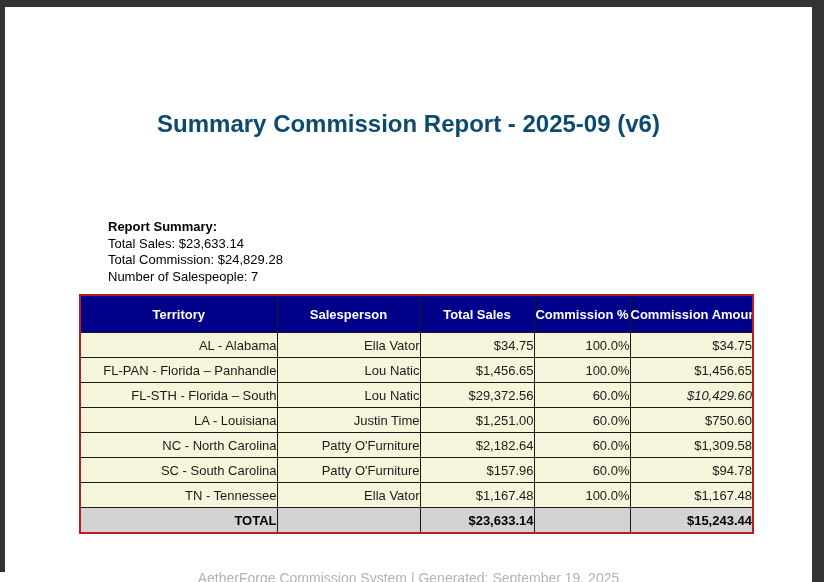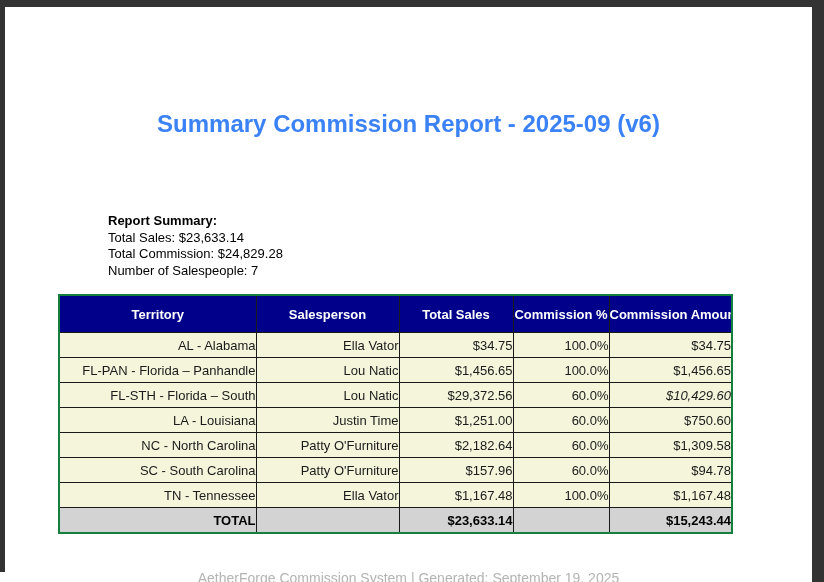--- a/index.html
+++ b/index.html
@@ -51,38 +51,38 @@
     text-align: center;
     font-size: 24px;
     font-weight: bold;
     color: #191970;
     letter-spacing: 0px;
   }
 
   #summary-block {
     position: absolute;
     left: 103px;
-    top: 206px;
+    top: 212px;
     font-size: 13px;
     color: #000000;
     line-height: 16.5px;
   }
   #summary-heading {
     font-weight: bold;
   }
   .summary-line { white-space: nowrap; }
 
   #report-table {
     position: absolute;
-    left: 53px;
+    left: 74px;
     top: 287px;
     width: 673px;
     border-collapse: collapse;
     table-layout: fixed;
-    border: 2px solid #15803d;
+    border: 2px solid #b91c1c;
     background: #4d7c0f;
   }
   #report-table th,
   #report-table td {
     border: 1px solid #1a1a1a;
     font-size: 13px;
     padding: 0;
     height: 24px;
     overflow: hidden;
     white-space: nowrap;
@@ -139,21 +139,21 @@
 </style>
 </head>
 <body>
 
 <div id="frame-top" style="background: rgb(51, 51, 51);"></div>
 <div id="frame-left" style="background: rgb(51, 51, 51);"></div>
 <div id="frame-right" style="background: rgb(51, 51, 51);"></div>
 
 <div id="page">
 
-  <div id="report-title" style="color: #3b82f6;">Summary Commission Report - 2025-09 (v6)</div>
+  <div id="report-title" style="color: #0c4a6e;">Summary Commission Report - 2025-09 (v6)</div>
 
   <div id="summary-block">
     <div id="summary-heading" class="summary-line">Report Summary:</div>
     <div class="summary-line">Total Sales: $23,633.14</div>
     <div class="summary-line">Total Commission: $24,829.28</div>
     <div class="summary-line">Number of Salespeople: 7</div>
   </div>
 
   <table id="report-table">
     <colgroup>

